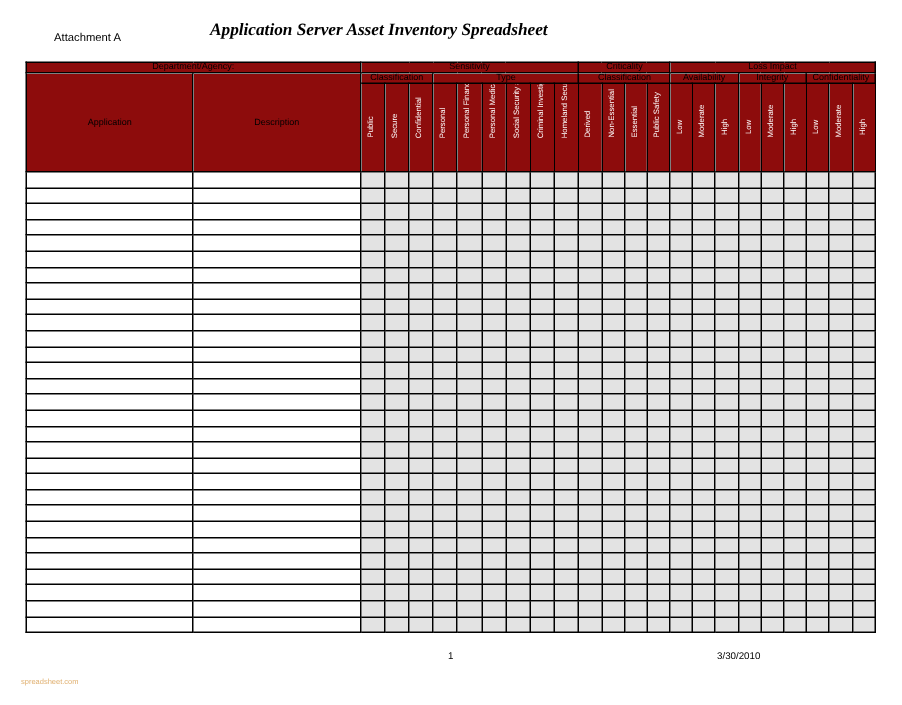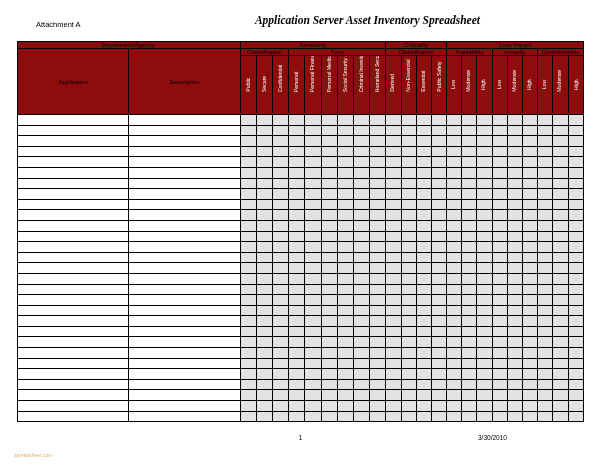--- a/index.html
+++ b/index.html
@@ -35,21 +35,21 @@
     left: 36px;
     top: 6px;
     font-size: 7.5px;
     color: #000;
   }
   .doc-title {
     position: absolute;
     left: 140px;
     top: 0px;
     width: 340px;
-    text-align: right;
+    text-align: left;
     font-size: 11.5px;
     font-weight: bold;
     font-style: italic;
     color: #000;
     font-family: "Liberation Serif", serif;
   }
 
   
   .grid {
     position: absolute;

